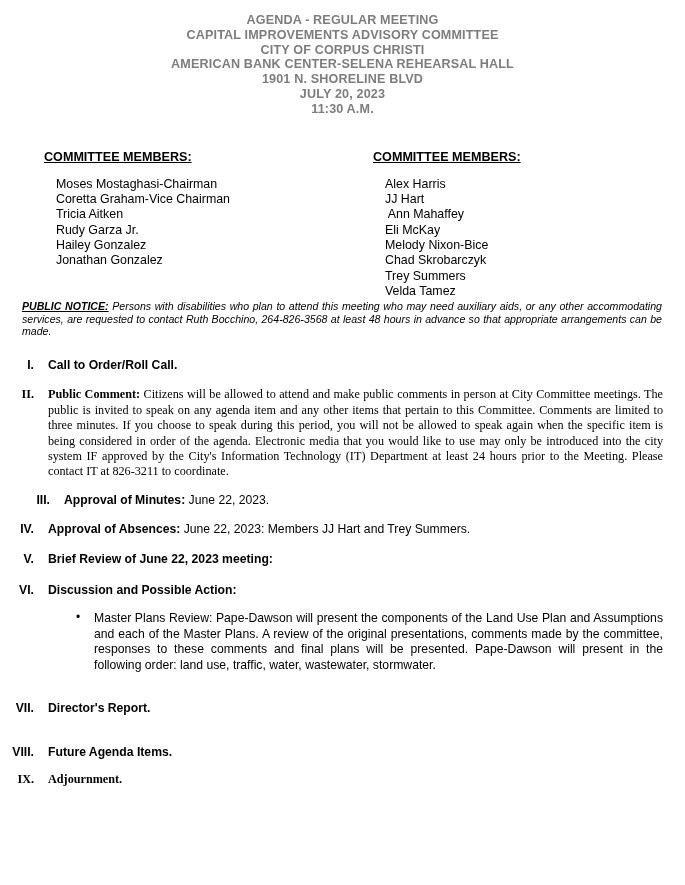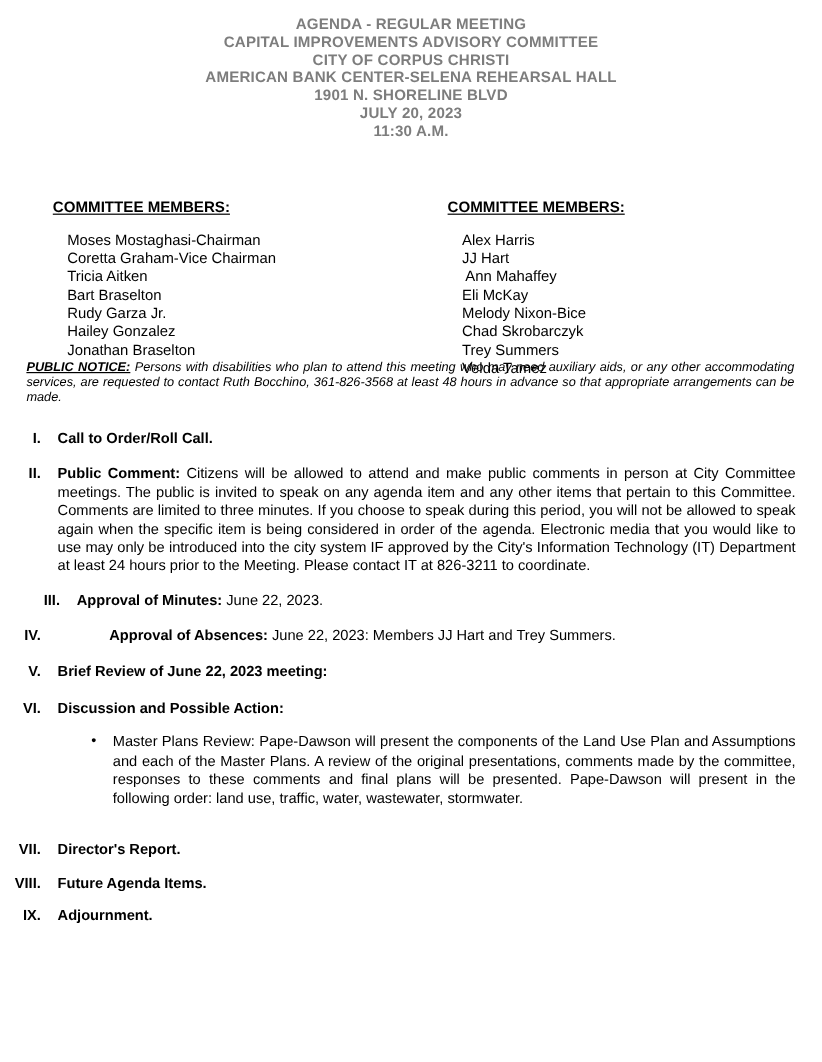--- a/index.html
+++ b/index.html
@@ -37,21 +37,21 @@
   }
 
   
   .members {
     position: relative;
     margin-top: 33px;
     height: 132px;
   }
   .members-col {
     position: absolute;
-    top: 16px;
+    top: 0;
     font-size: 12.4px;
     line-height: 15.3px;
   }
   .members-col.left  { left: 44px; }
   .members-col.right { left: 373px; }
   .members-title {
     font-weight: bold;
     text-decoration: underline;
     margin-bottom: 1px;
     font-size: 12.6px;
@@ -159,65 +159,64 @@
   </div>
 
   <div class="members">
 
     <div class="members-col left">
       <div class="members-title">COMMITTEE MEMBERS:</div>
       <ul>
         <li>Moses Mostaghasi-Chairman</li>
         <li>Coretta Graham-Vice Chairman</li>
         <li>Tricia Aitken</li>
-        <li>Bart Braselton</li>
         <li>Rudy Garza Jr.</li>
         <li>Hailey Gonzalez</li>
-        <li>Jonathan Braselton</li>
+        <li>Jonathan Gonzalez</li>
       </ul>
     </div>
 
     <div class="members-col right">
       <div class="members-title">COMMITTEE MEMBERS:</div>
       <ul>
         <li>Alex Harris</li>
         <li>JJ Hart</li>
         <li> Ann Mahaffey</li>
         <li>Eli McKay</li>
         <li>Melody Nixon-Bice</li>
         <li>Chad Skrobarczyk</li>
         <li>Trey Summers</li>
         <li>Velda Tamez</li>
       </ul>
     </div>
 
   </div>
 
   <div class="public-notice">
-    <span class="pn-label">PUBLIC NOTICE:</span><span> Persons with disabilities who plan to attend this meeting who may need auxiliary aids, or any other accommodating services, are requested to contact Ruth Bocchino, 361-826-3568 at least 48 hours in advance so that appropriate arrangements can be made.</span>
+    <span class="pn-label">PUBLIC NOTICE:</span><span> Persons with disabilities who plan to attend this meeting who may need auxiliary aids, or any other accommodating services, are requested to contact Ruth Bocchino, 264-826-3568 at least 48 hours in advance so that appropriate arrangements can be made.</span>
   </div>
 
   <div class="agenda">
 
     <div class="agenda-item" style="margin-bottom:14px;">
       <div class="numeral">I.</div>
       <div class="item-body nowrap"><span class="lead">Call to Order/Roll Call.</span></div>
     </div>
 
-    <div class="agenda-item" style="margin-bottom:13px;">
+    <div class="agenda-item" style="margin-bottom:13px;font-family:Liberation Serif, serif;">
       <div class="numeral">II.</div>
       <div class="item-body"><span class="lead">Public Comment:</span><span> Citizens will be allowed to attend and make public comments in person at City Committee meetings. The public is invited to speak on any agenda item and any other items that pertain to this Committee. Comments are limited to three minutes. If you choose to speak during this period, you will not be allowed to speak again when the specific item is being considered in order of the agenda. Electronic media that you would like to use may only be introduced into the city system IF approved by the City's Information Technology (IT) Department at least 24 hours prior to the Meeting. Please contact IT at 826-3211 to coordinate.</span></div>
     </div>
 
     <div class="agenda-item" style="margin-bottom:14px;margin-left:16px;">
       <div class="numeral">III.</div>
       <div class="item-body nowrap"><span class="lead">Approval of Minutes:</span><span> June 22,  2023.</span></div>
     </div>
 
-    <div class="agenda-item" style="margin-bottom:14px;gap:43px;">
+    <div class="agenda-item" style="margin-bottom:14px;">
       <div class="numeral">IV.</div>
       <div class="item-body nowrap"><span class="lead">Approval of Absences:</span><span> June 22, 2023: Members JJ Hart and Trey Summers.</span></div>
     </div>
 
     <div class="agenda-item" style="margin-bottom:16px;">
       <div class="numeral">V.</div>
       <div class="item-body nowrap">
         <span class="lead">Brief Review of June 22, </span><span class="lead u">2023</span><span class="lead"> meeting:</span>
       </div>
     </div>
@@ -225,30 +224,30 @@
     <div class="agenda-item" style="margin-bottom:28px;">
       <div class="numeral">VI.</div>
       <div class="item-body">
         <span class="lead">Discussion and Possible Action:</span>
         <ul class="sub-bullets">
           <li>Master Plans Review: Pape-Dawson will present the components of the Land Use Plan and Assumptions and each of the Master Plans. A review of the original presentations, comments made by the committee, responses to these comments and final plans will be presented. Pape-Dawson will present in the following order: land use, traffic, water, wastewater, stormwater.</li>
         </ul>
       </div>
     </div>
 
-    <div class="agenda-item" style="margin-bottom:12px;">
+    <div class="agenda-item" style="margin-bottom:28px;">
       <div class="numeral">VII.</div>
       <div class="item-body nowrap"><span class="lead">Director's Report.</span></div>
     </div>
 
     <div class="agenda-item" style="margin-bottom:12px;">
       <div class="numeral">VIII.</div>
       <div class="item-body nowrap"><span class="lead">Future Agenda Items.</span></div>
     </div>
 
-    <div class="agenda-item" style="margin-bottom:0;">
+    <div class="agenda-item" style="margin-bottom:0;font-family:Liberation Serif, serif;">
       <div class="numeral">IX.</div>
       <div class="item-body nowrap"><span class="lead">Adjournment.</span></div>
     </div>
 
   </div>
 
 </div>
 
 </body></html>

